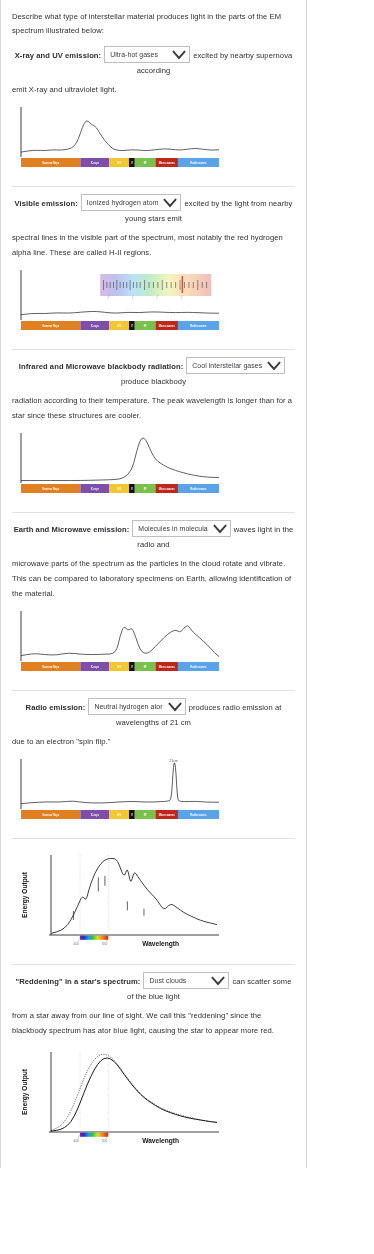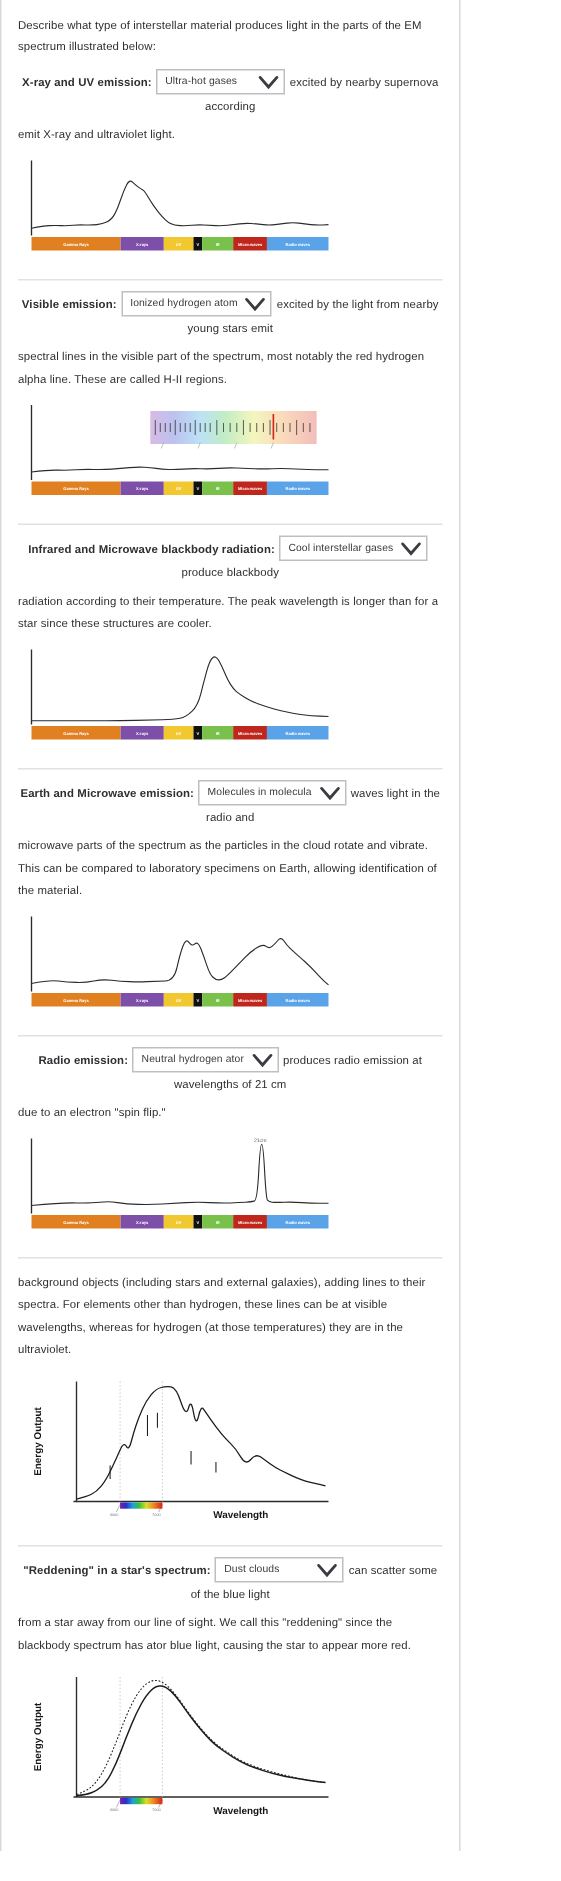--- a/index.html
+++ b/index.html
@@ -290,21 +290,20 @@
             <text x="132.11" y="60.80" text-anchor="middle" class="band-lbl">IR</text>
             <rect x="142.46" y="55" width="22.50" height="9" fill="#C0271C"></rect>
             <text x="153.71" y="60.80" text-anchor="middle" class="band-lbl">Micro-waves</text>
             <rect x="164.96" y="55" width="41.04" height="9" fill="#5BA3E8"></rect>
             <text x="185.48" y="60.80" text-anchor="middle" class="band-lbl">Radio waves</text>
           </svg>
         </div>
       </div>
       <hr class="rule">
       <div class="qblock">
-        <p class="body-txt">background objects (including stars and external galaxies), adding lines to their spectra. For elements other than hydrogen, these lines can be at visible wavelengths, whereas for hydrogen (at those temperatures) they are in the ultraviolet.</p>
         <div class="chart-wrap">
           <svg width="212" height="108" viewBox="0 0 212 108">
             <rect x="0" y="0" width="212" height="108" fill="#ffffff"></rect>
             <text x="14" y="48.00" class="axis-lbl" text-anchor="middle" transform="rotate(-90 14 48.00)">Energy Output</text>
             <text x="147.56" y="99.00" class="axis-lbl" text-anchor="middle">Wavelength</text>
             <line x1="38" y1="8" x2="38" y2="88" stroke="#2b2b2b" stroke-width="0.9"></line>
             <line x1="36" y1="88" x2="206" y2="88" stroke="#2b2b2b" stroke-width="0.9"></line>
             <line x1="67.05" y1="8" x2="67.05" y2="88.00" stroke="#b9b9b9" stroke-width="0.5" stroke-dasharray="1,1.4"></line>
             <line x1="67.05" y1="90.00" x2="64.55" y2="95.00" stroke="#9b9b9b" stroke-width="0.5"></line>
             <text x="63.05" y="97.50" class="tick-lbl" text-anchor="middle">4000</text>

